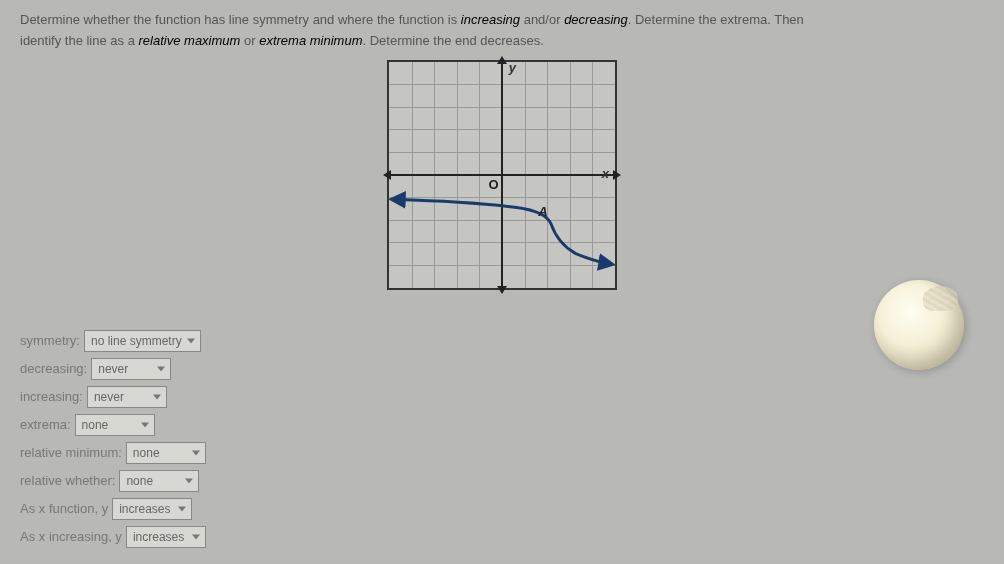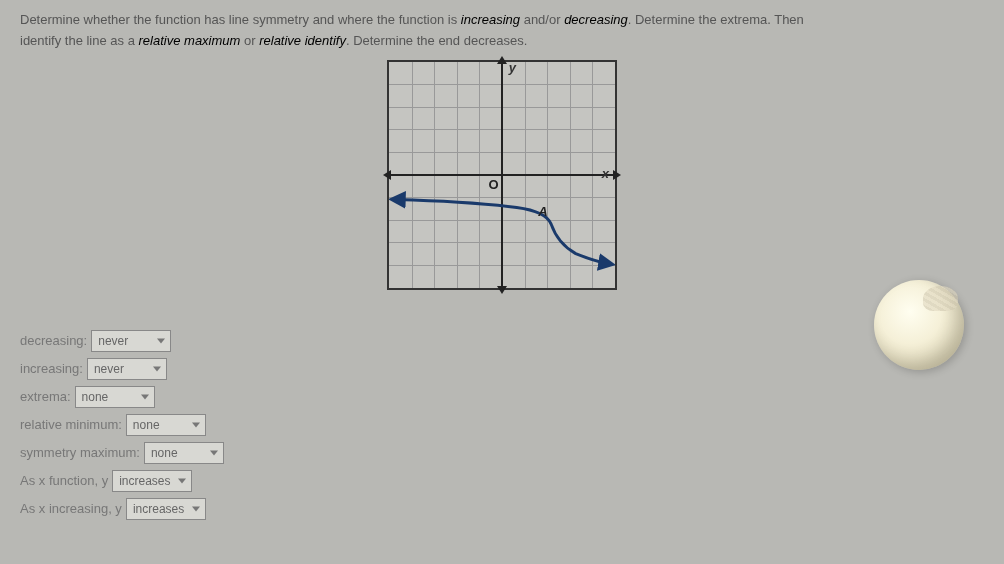--- a/index.html
+++ b/index.html
@@ -87,21 +87,21 @@
       border-radius: 50% 50% 30% 30%;
       background: repeating-linear-gradient(30deg, #e0d8c0 0 3px, #d0c8b0 3px 6px);
       opacity: 0.6;
     }
   </style>
 </head>
 <body>
 
 <div class="question-text">
   <span>Determine whether the function has line symmetry and where the function is </span><span class="italic">increasing</span><span> and/or </span><span class="italic">decreasing</span><span>. Determine the extrema. Then</span><br>
-  <span>identify the line as a </span><span class="italic">relative maximum</span><span> or </span><span class="italic">relative identify</span><span>. Determine the end decreases.</span>
+  <span>identify the line as a </span><span class="italic">relative maximum</span><span> or </span><span class="italic">extrema minimum</span><span>. Determine the end decreases.</span>
 </div>
 
 <div class="graph-container">
   <div class="graph-frame">
     <div class="grid-line grid-h" style="top:10%"></div>
     <div class="grid-line grid-h" style="top:20%"></div>
     <div class="grid-line grid-h" style="top:30%"></div>
     <div class="grid-line grid-h" style="top:40%"></div>
     <div class="grid-line grid-h" style="top:60%"></div>
     <div class="grid-line grid-h" style="top:70%"></div>
@@ -130,37 +130,41 @@
     </svg>
     <div class="label-y">y</div>
     <div class="label-x">x</div>
     <div class="label-O">O</div>
     <div class="label-A">A</div>
   </div>
 </div>
 
 <div class="answers">
   <div class="answer-row">
+    <span class="answer-label">symmetry:</span>
+    <span class="dd">no line symmetry</span>
+  </div>
+  <div class="answer-row">
     <span class="answer-label">decreasing:</span>
     <span class="dd">never</span>
   </div>
   <div class="answer-row">
     <span class="answer-label">increasing:</span>
     <span class="dd">never</span>
   </div>
   <div class="answer-row">
     <span class="answer-label">extrema:</span>
     <span class="dd">none</span>
   </div>
   <div class="answer-row">
     <span class="answer-label">relative minimum:</span>
     <span class="dd">none</span>
   </div>
   <div class="answer-row">
-    <span class="answer-label">symmetry maximum:</span>
+    <span class="answer-label">relative whether:</span>
     <span class="dd">none</span>
   </div>
   <div class="answer-row">
     <span class="answer-label">As x function, y</span>
     <span class="dd">increases</span>
   </div>
   <div class="answer-row">
     <span class="answer-label">As x increasing, y</span>
     <span class="dd">increases</span>
   </div>

